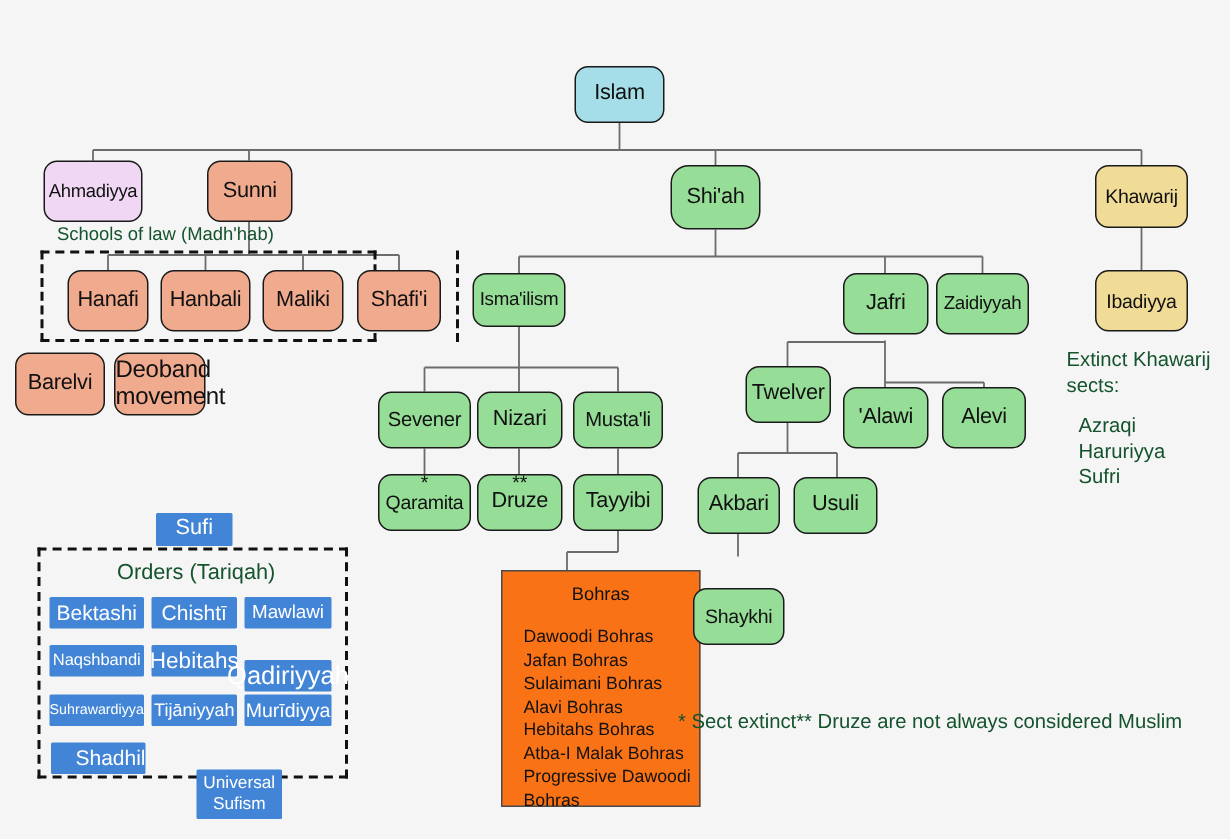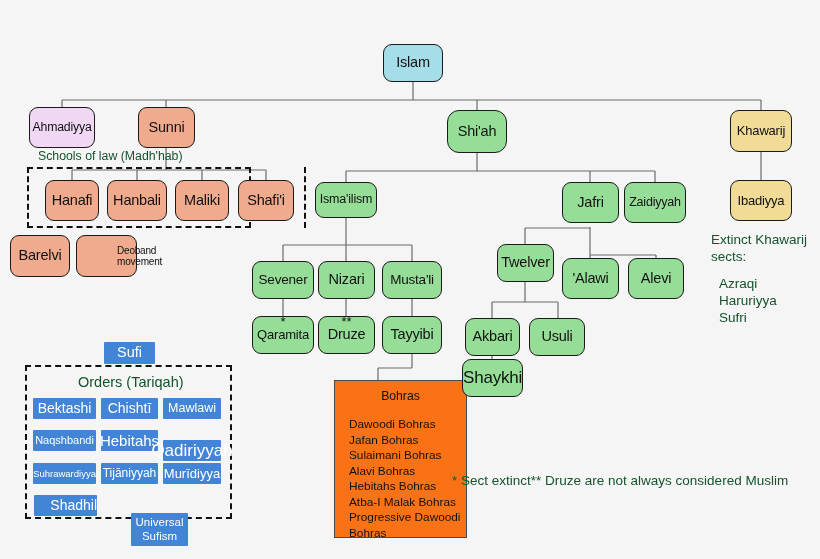--- a/index.html
+++ b/index.html
@@ -23,21 +23,21 @@
     box-sizing:border-box;
     border:1.7px solid #1a1a1a;
     border-radius:9px;
     display:flex;align-items:center;justify-content:center;
     text-align:center;
     font-size:14.5px;
     line-height:1.05;
     letter-spacing:-0.2px;
     white-space:nowrap;
   }
-  .node.multi{white-space:normal;font-size:10px;line-height:1.15;padding-left:40px;}
+  .node.multi{white-space:normal;font-size:16px;line-height:1.15;}
   .blue{background:#a5dde8;}
   .green{background:#96de97;}
   .salmon{background:#f0ab8e;}
   .purple{background:#f0d8f5;}
   .sand{background:#f0dc96;}
 
   .star{
     position:absolute;left:0;right:0;top:-1px;
     font-size:13px;line-height:11px;text-align:center;letter-spacing:0px;
   }
@@ -277,21 +277,21 @@
     <span class="lbl">Alevi</span>
   </div>
 
   <div class="node green" style="left:465px;top:318px;width:55px;height:38px;">
     <span class="lbl">Akbari</span>
   </div>
   <div class="node green" style="left:529px;top:318px;width:56px;height:38px;">
     <span class="lbl">Usuli</span>
   </div>
 
-  <div class="node green" style="left:462px;top:359px;width:61px;height:38px;font-size:17px;">
+  <div class="node green" style="left:462px;top:392px;width:61px;height:38px;font-size:13px;">
     <span class="lbl">Shaykhi</span>
   </div>
 
   <div class="node sand" style="left:730px;top:180px;width:62px;height:41px;font-size:13px;">
     <span class="lbl">Ibadiyya</span>
   </div>
 
   <div class="txt note" style="left:711px;top:232px;">Extinct Khawarij
 sects:</div>
   <div class="txt note" style="left:719px;top:276px;">Azraqi

